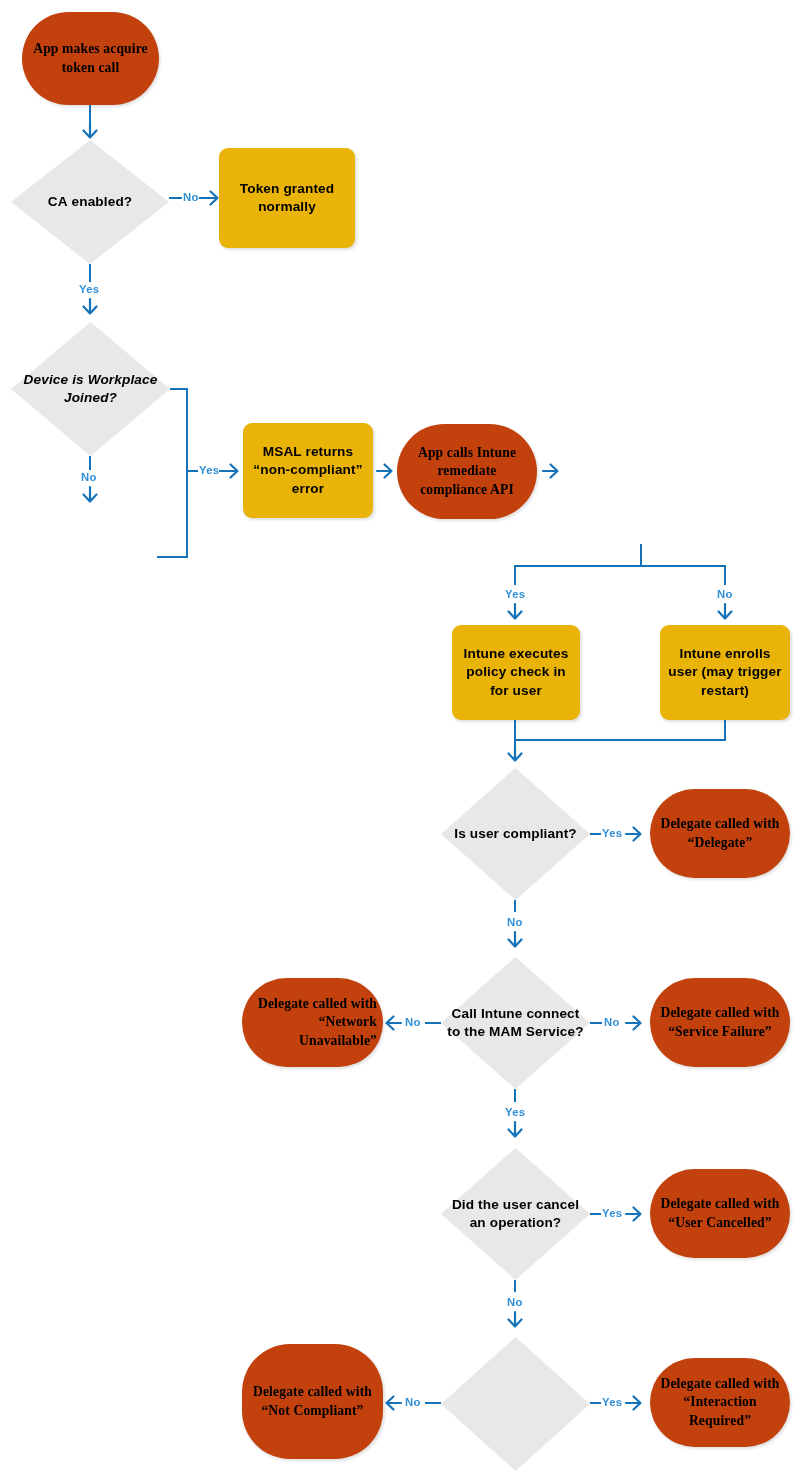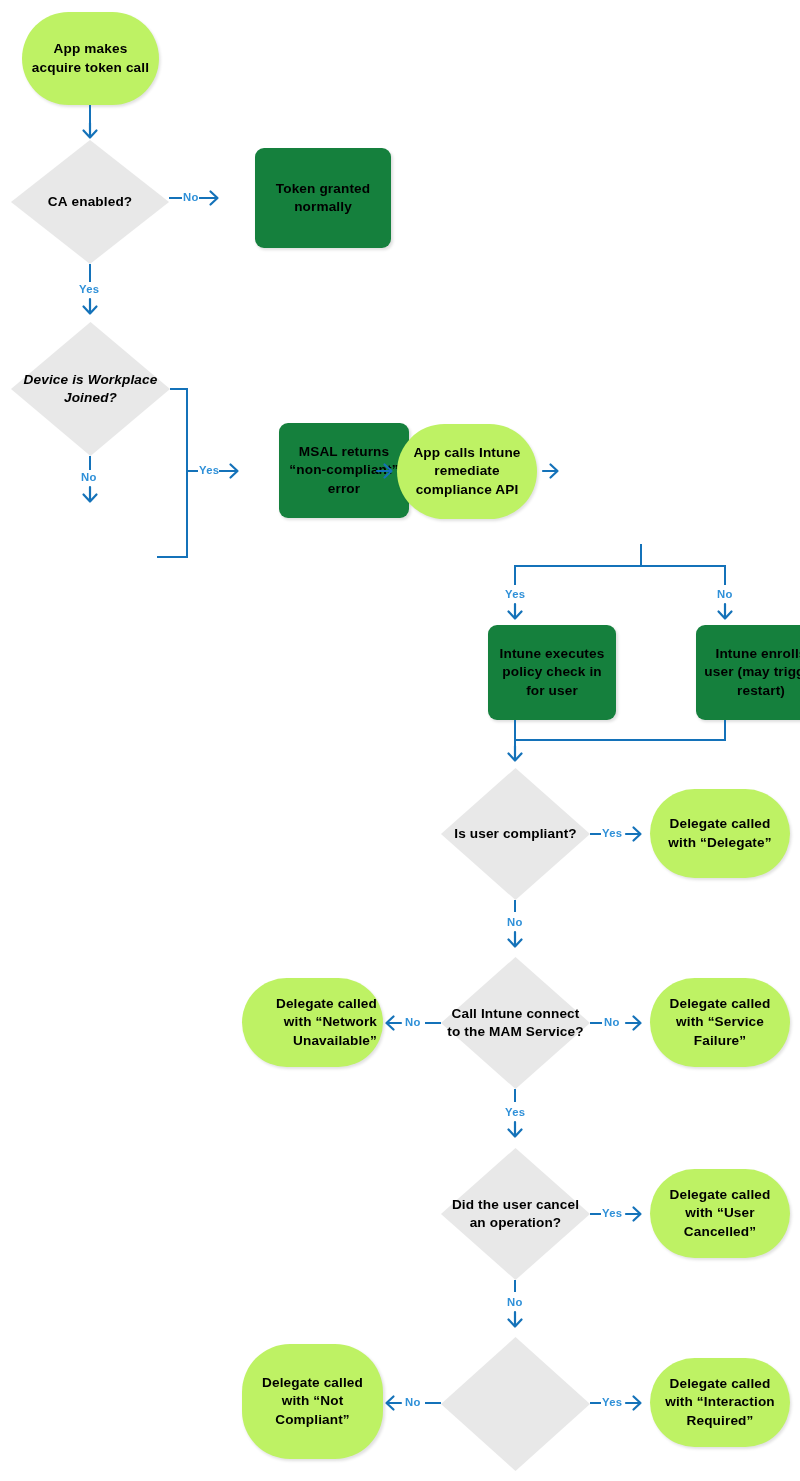--- a/index.html
+++ b/index.html
@@ -30,30 +30,30 @@
     font-size: 13.6px;
     line-height: 1.34;
     font-weight: 600;
     letter-spacing: 0.01em;
     padding: 2px 6px;
   }
   .node .txt { display: block; width: 100%; }
 
   
   .proc {
-    background: #15803d;
+    background: #eab308;
     border-radius: 9px;
     box-shadow: 1.5px 2px 3px rgba(0,0,0,0.13);
-    margin-left: 36px;
   }
   
   .term {
-    background: #bef264;
+    background: #c2410c;
     border-radius: 48px;
     box-shadow: 1.5px 2px 3px rgba(0,0,0,0.12);
+    font-family: Liberation Serif, serif;
   }
   
   .dec {
     background: transparent;
     box-shadow: none;
   }
   .dec .dia {
     position: absolute;
     left: 0; top: 0; right: 0; bottom: 0;
     background: #e8e8e8;

